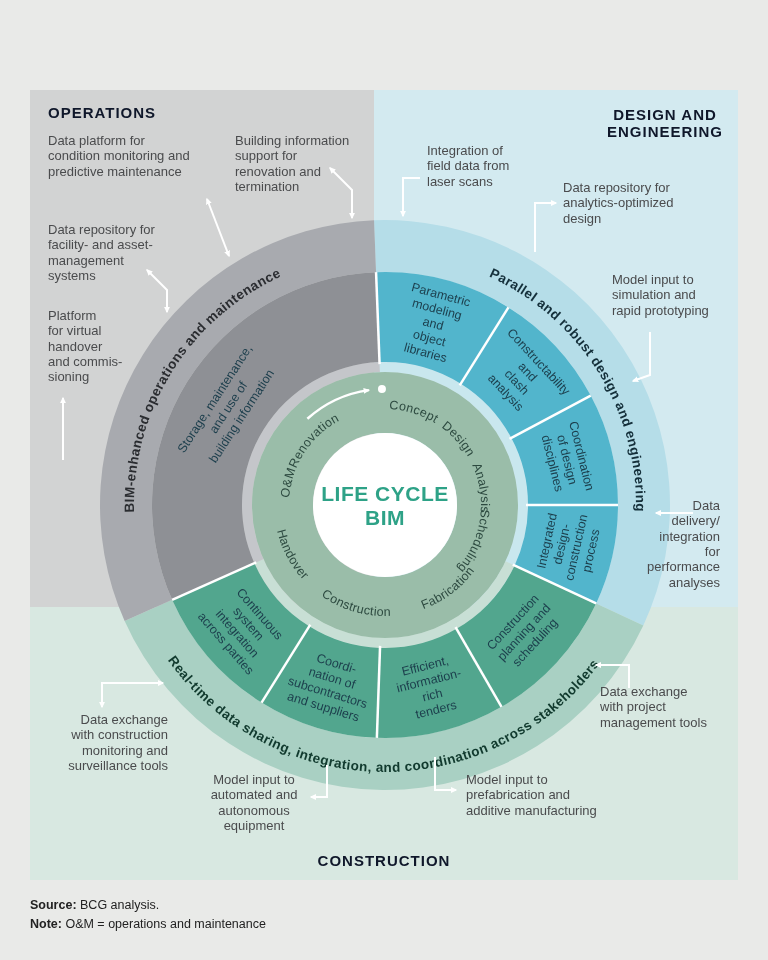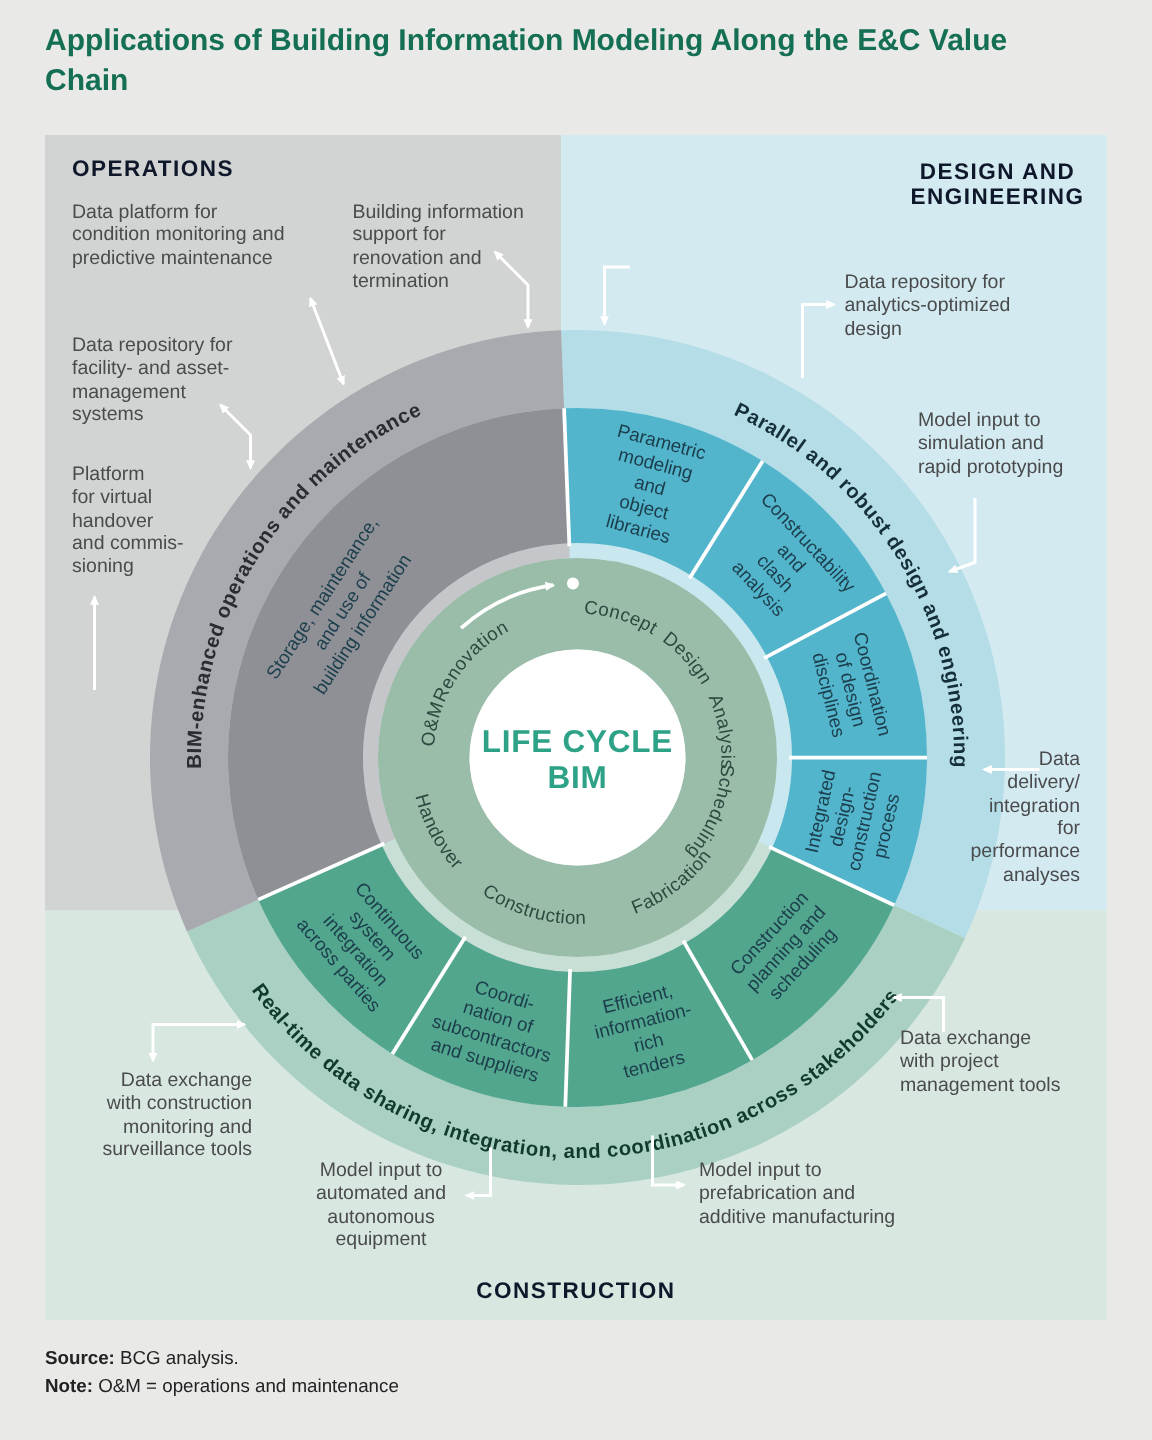--- a/index.html
+++ b/index.html
@@ -24,22 +24,20 @@
   .footer .b{font-weight:bold;}
   .seg-label{font-size:12.5px;fill:#1c3e4c;}
   .phase-label{font-size:12.5px;fill:#2d4a40;letter-spacing:.3px;}
   .band-title{font-size:13.5px;font-weight:bold;letter-spacing:.4px;}
   .center-label{font-size:21px;font-weight:bold;fill:#2ea287;letter-spacing:.5px;}
 </style>
 </head>
 <body>
 
 <div class="page">
-  <h1 class="page-title">Applications of Building Information Modeling Along the E&amp;C Value
-Chain</h1>
 
   <div class="quad quad-gray"></div>
   <div class="quad quad-cyan"></div>
   <div class="quad quad-green"></div>
 
   <svg id="wheel" width="768" height="960" viewBox="0 0 768 960">
     <defs>
       <marker id="ah" orient="auto-start-reverse" markerWidth="8" markerHeight="8" refX="5.2" refY="3" markerUnits="userSpaceOnUse">
         <path d="M0,0 L6.5,3 L0,6 Z" fill="#ffffff"></path>
       </marker>
@@ -141,20 +139,23 @@
   <div class="callout" style="left:48px;top:222px;width:150px">Data repository for
 facility- and asset-
 management
 systems</div>
   <div class="callout" style="left:48px;top:308px;width:110px">Platform
 for virtual
 handover
 and commis-
 sioning</div>
 
+  <div class="callout" style="left:427px;top:143px;width:125px">Integration of
+field data from
+laser scans</div>
   <div class="callout" style="left:563px;top:180px;width:155px">Data repository for
 analytics-optimized
 design</div>
   <div class="callout" style="left:612px;top:272px;width:135px">Model input to
 simulation and
 rapid prototyping</div>
   <div class="callout al-right" style="left:628px;top:498px;width:92px">Data
 delivery/
 integration
 for

